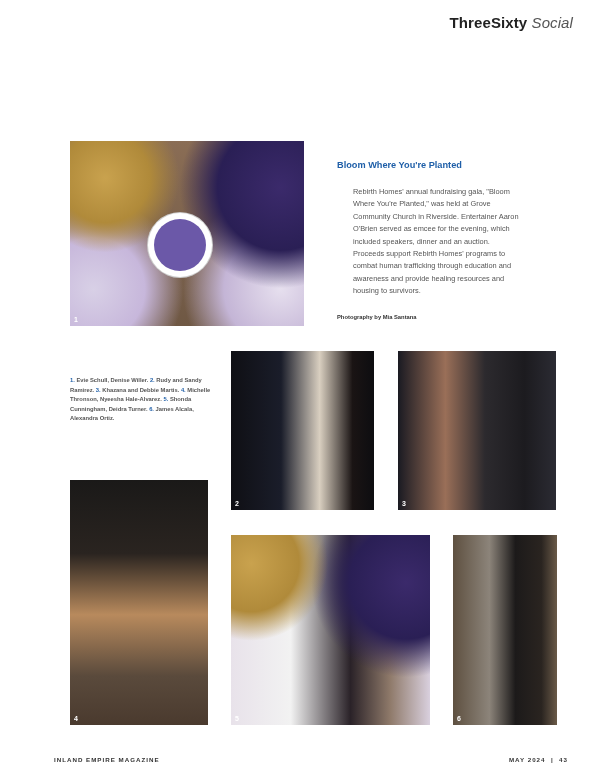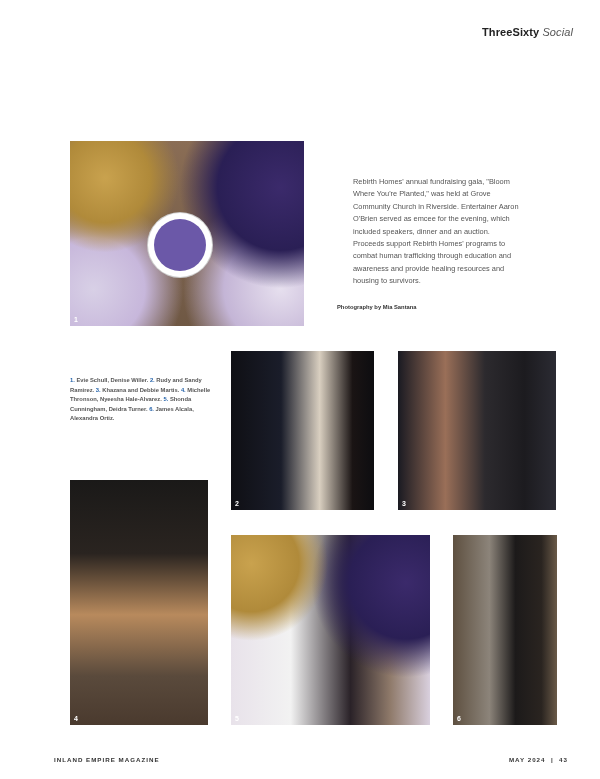--- a/index.html
+++ b/index.html
@@ -1,17 +1,17 @@
 <!DOCTYPE html>
 <html><head>
 <meta charset="utf-8">
 <style>
   html, body { margin: 0; padding: 0; background: #ffffff; }
   body { width: 600px; height: 779px; position: relative; overflow: hidden; font-family: "Liberation Sans", sans-serif; color: #333; }
-  .section-title { position: absolute; right: 27px; top: 26px; font-size: 11px; color: #222; letter-spacing: 0.1px; }
+  .section-title { position: absolute; right: 27px; top: 14px; font-size: 15px; color: #222; letter-spacing: 0.1px; }
   .section-title .bold { font-weight: bold; }
   .section-title .light { font-style: italic; font-weight: normal; color: #555; }
 
   .photo { position: absolute; overflow: hidden; }
   .photo .num { position: absolute; left: 4px; bottom: 3px; font-size: 7px; font-weight: bold; color: #fff; }
 
   .article { position: absolute; left: 337px; top: 160px; width: 200px; }
   .article h2 { margin: 0 0 1px 0; font-size: 9.2px; font-weight: bold; color: #1f5fa8; }
   .article p { margin: 16px; font-size: 7.4px; line-height: 12.4px; color: #555; }
   .article .credit { margin-top: 14px; font-size: 5.8px; font-weight: bold; color: #333; }
@@ -39,20 +39,21 @@
 </div>
 
 <div class="photo p1" style="left:70px; top:141px; width:234px; height:185px;">
   <div style="position:absolute; left:78px; top:72px; width:64px; height:64px; border-radius:50%; background:#fff; box-shadow:0 0 0 1px #ccc;">
     <div style="position:absolute; left:6px; top:6px; width:52px; height:52px; border-radius:50%; background:#6b58a8;"></div>
   </div>
   <span class="num">1</span>
 </div>
 
 <div class="article">
+  <h2>Bloom Where You're Planted</h2>
   <p>Rebirth Homes' annual fundraising gala, "Bloom Where You're Planted," was held at Grove Community Church in Riverside. Entertainer Aaron O'Brien served as emcee for the evening, which included speakers, dinner and an auction. Proceeds support Rebirth Homes' programs to combat human trafficking through education and awareness and provide healing resources and housing to survivors.</p>
   <div class="credit">Photography by Mia Santana</div>
 </div>
 
 <div class="captions">
   <span class="n">1.</span>
   <span>Evie Schull, Denise Willer.</span>
   <span class="n">2.</span>
   <span>Rudy and Sandy Ramirez.</span>
   <span class="n">3.</span>

